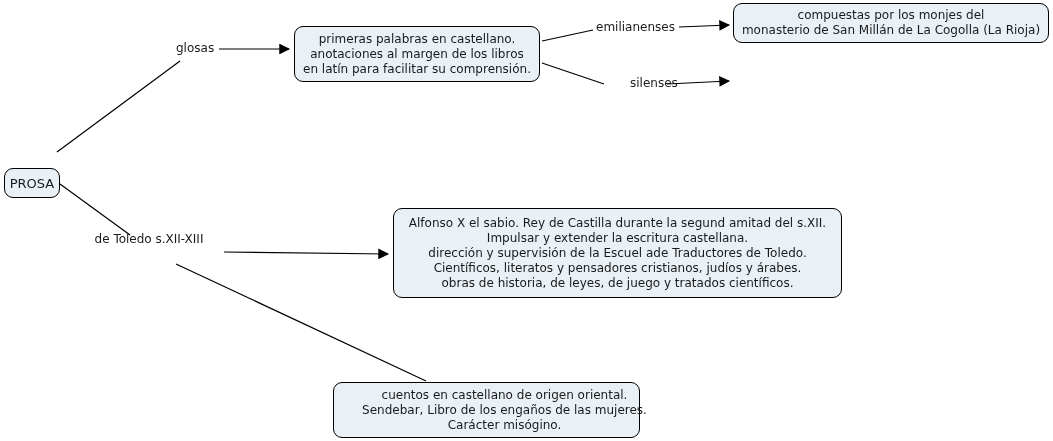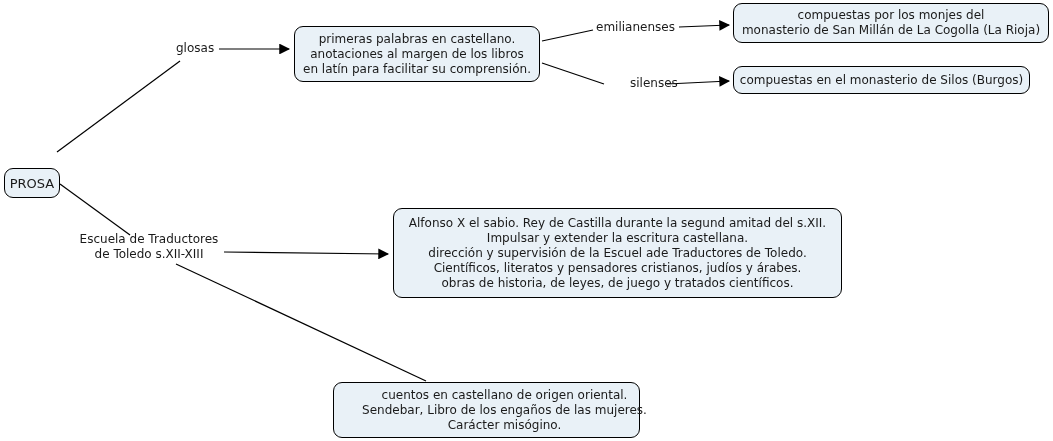--- a/index.html
+++ b/index.html
@@ -100,26 +100,22 @@
 
   <div class="label" style="left:596px; top:20px;">emilianenses</div>
 
   <div class="node" style="left:733px; top:3px; width:316px; height:40px;">
     <div class="ln">compuestas por los monjes del</div>
     <div class="ln">monasterio de San Millán de La Cogolla (La Rioja)</div>
   </div>
 
   <div class="label" style="left:630px; top:76px;">silenses</div>
 
-  <div class="node" style="left:733px; top:66px; width:297px; height:28px;">
-    <div class="ln">compuestas en el monasterio de Silos (Burgos)</div>
-  </div>
 
   <div class="label center" style="left:75px; top:232px; width:148px;">
-    <div>Escuela de Traductores</div>
     <div>de Toledo s.XII-XIII</div>
   </div>
 
   <div class="node" style="left:393px; top:208px; width:449px; height:90px;justify-content:center;">
     <div class="ln">Alfonso X el sabio. Rey de Castilla durante la segund amitad del s.XII.</div>
     <div class="ln">Impulsar y extender la escritura castellana.</div>
     <div class="ln">dirección y supervisión de la Escuel ade Traductores de Toledo.</div>
     <div class="ln">Científicos, literatos y pensadores cristianos, judíos y árabes.</div>
     <div class="ln">obras de historia, de leyes, de juego y tratados científicos.</div>
   </div>

